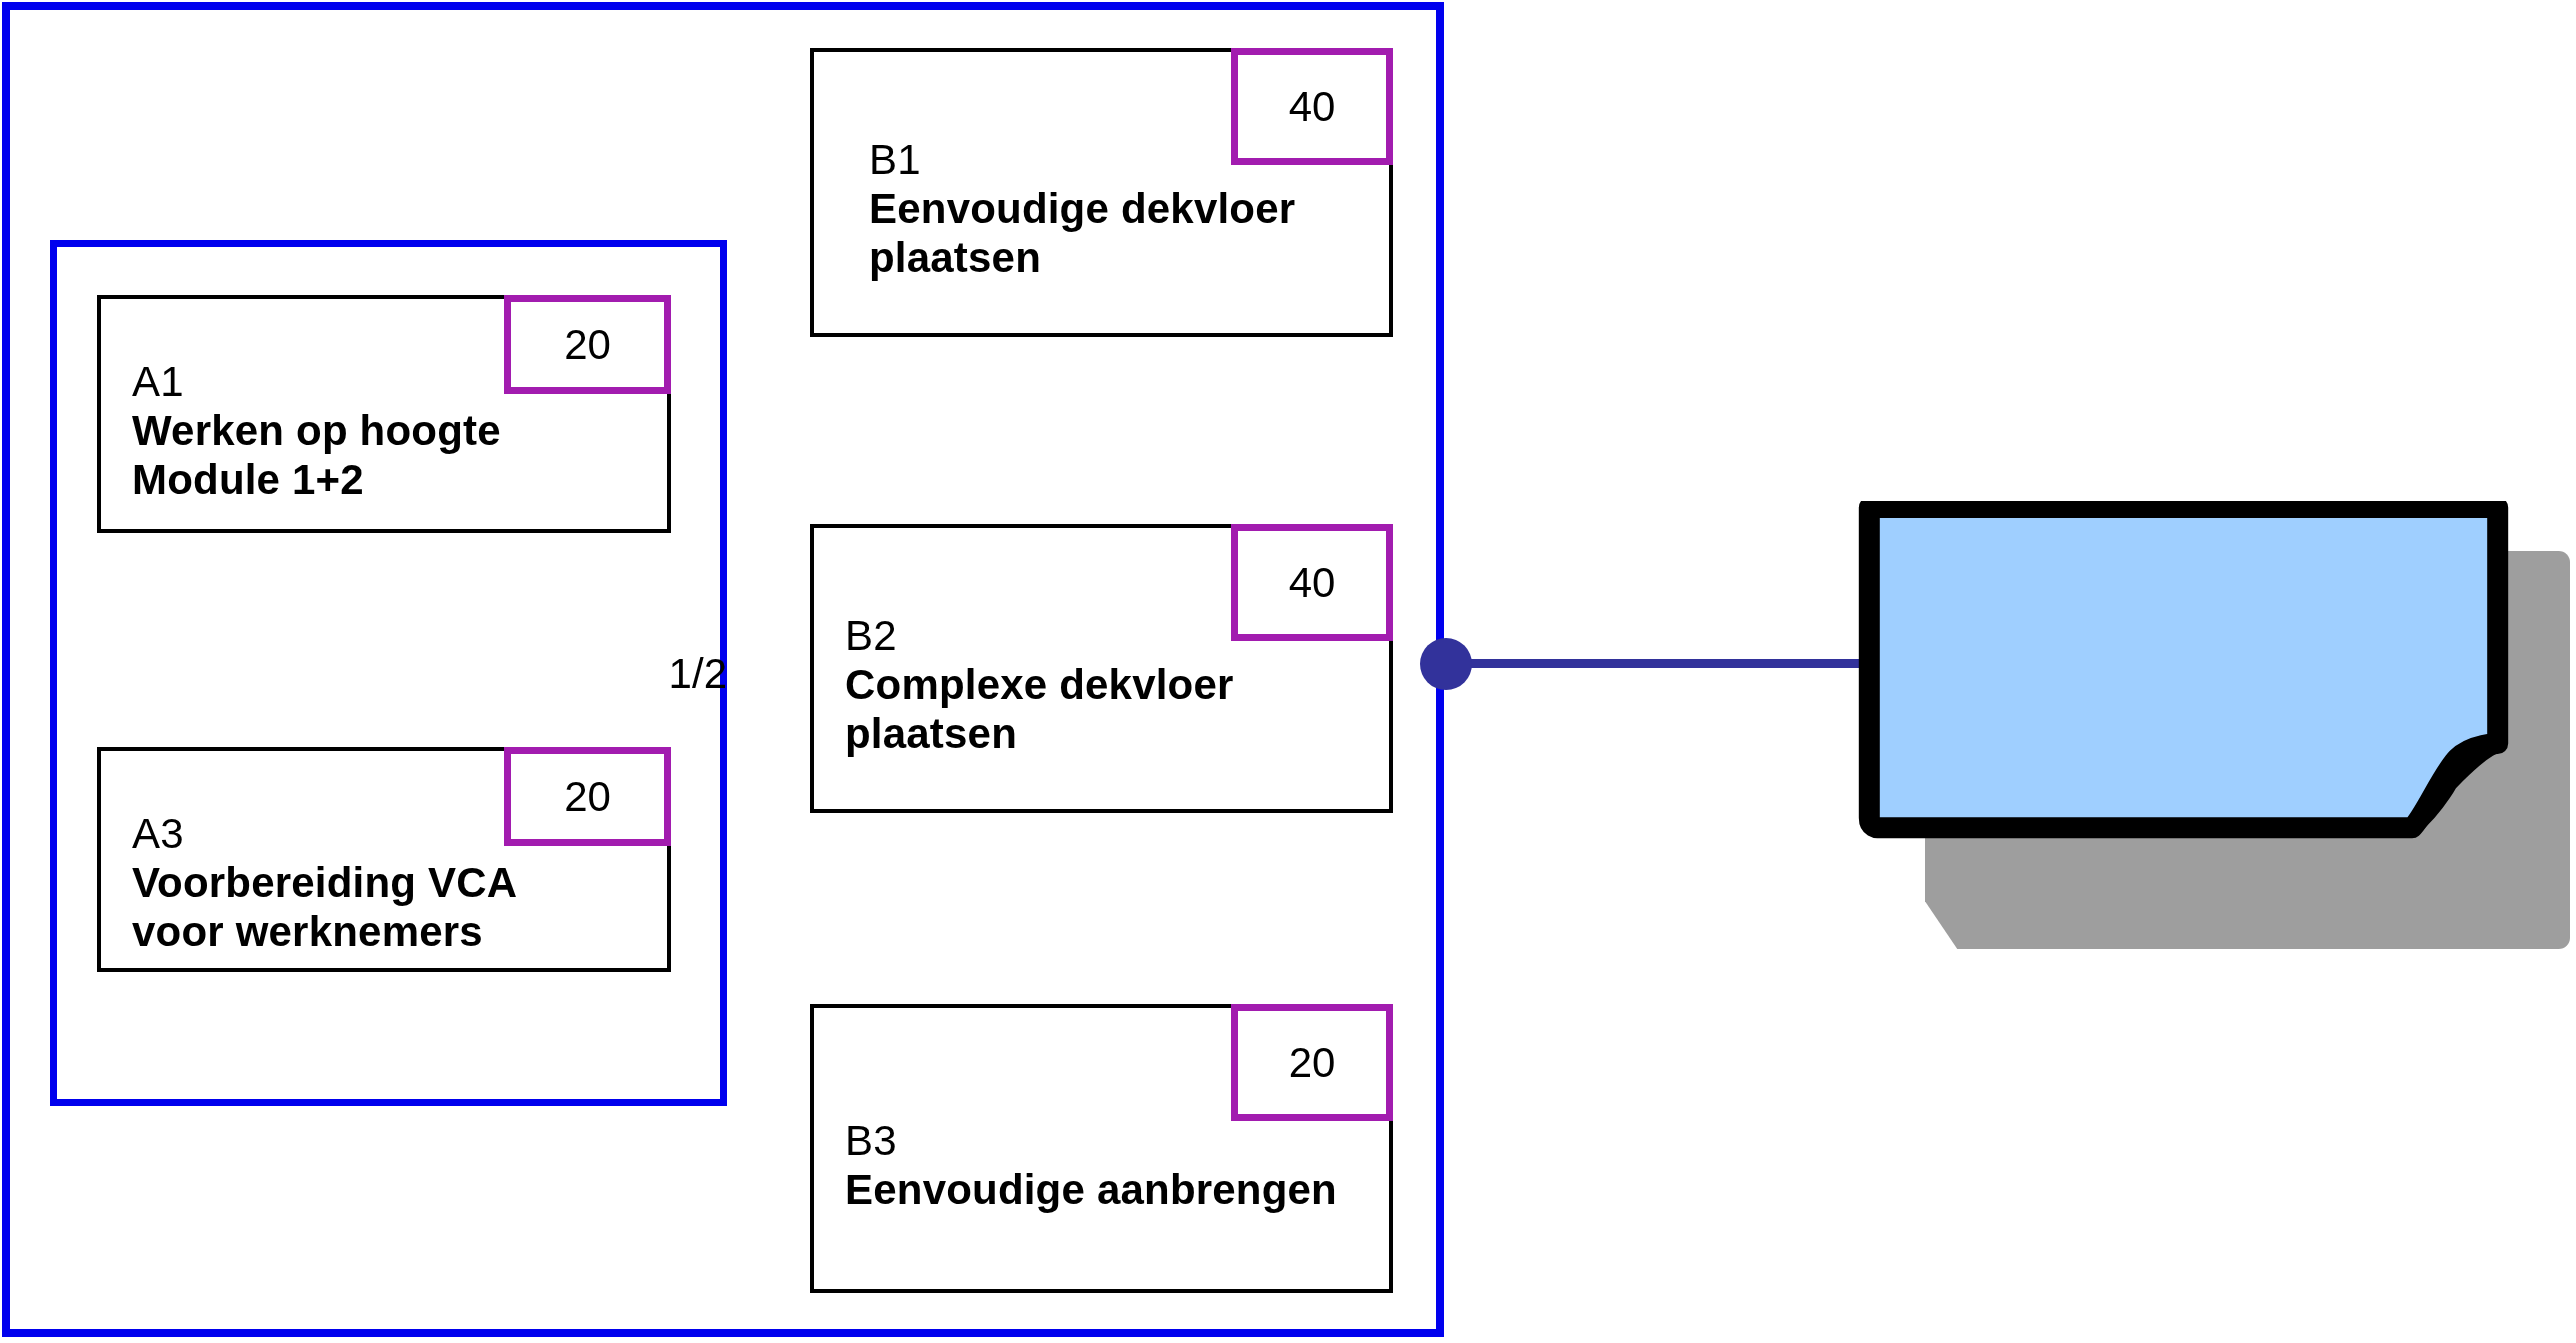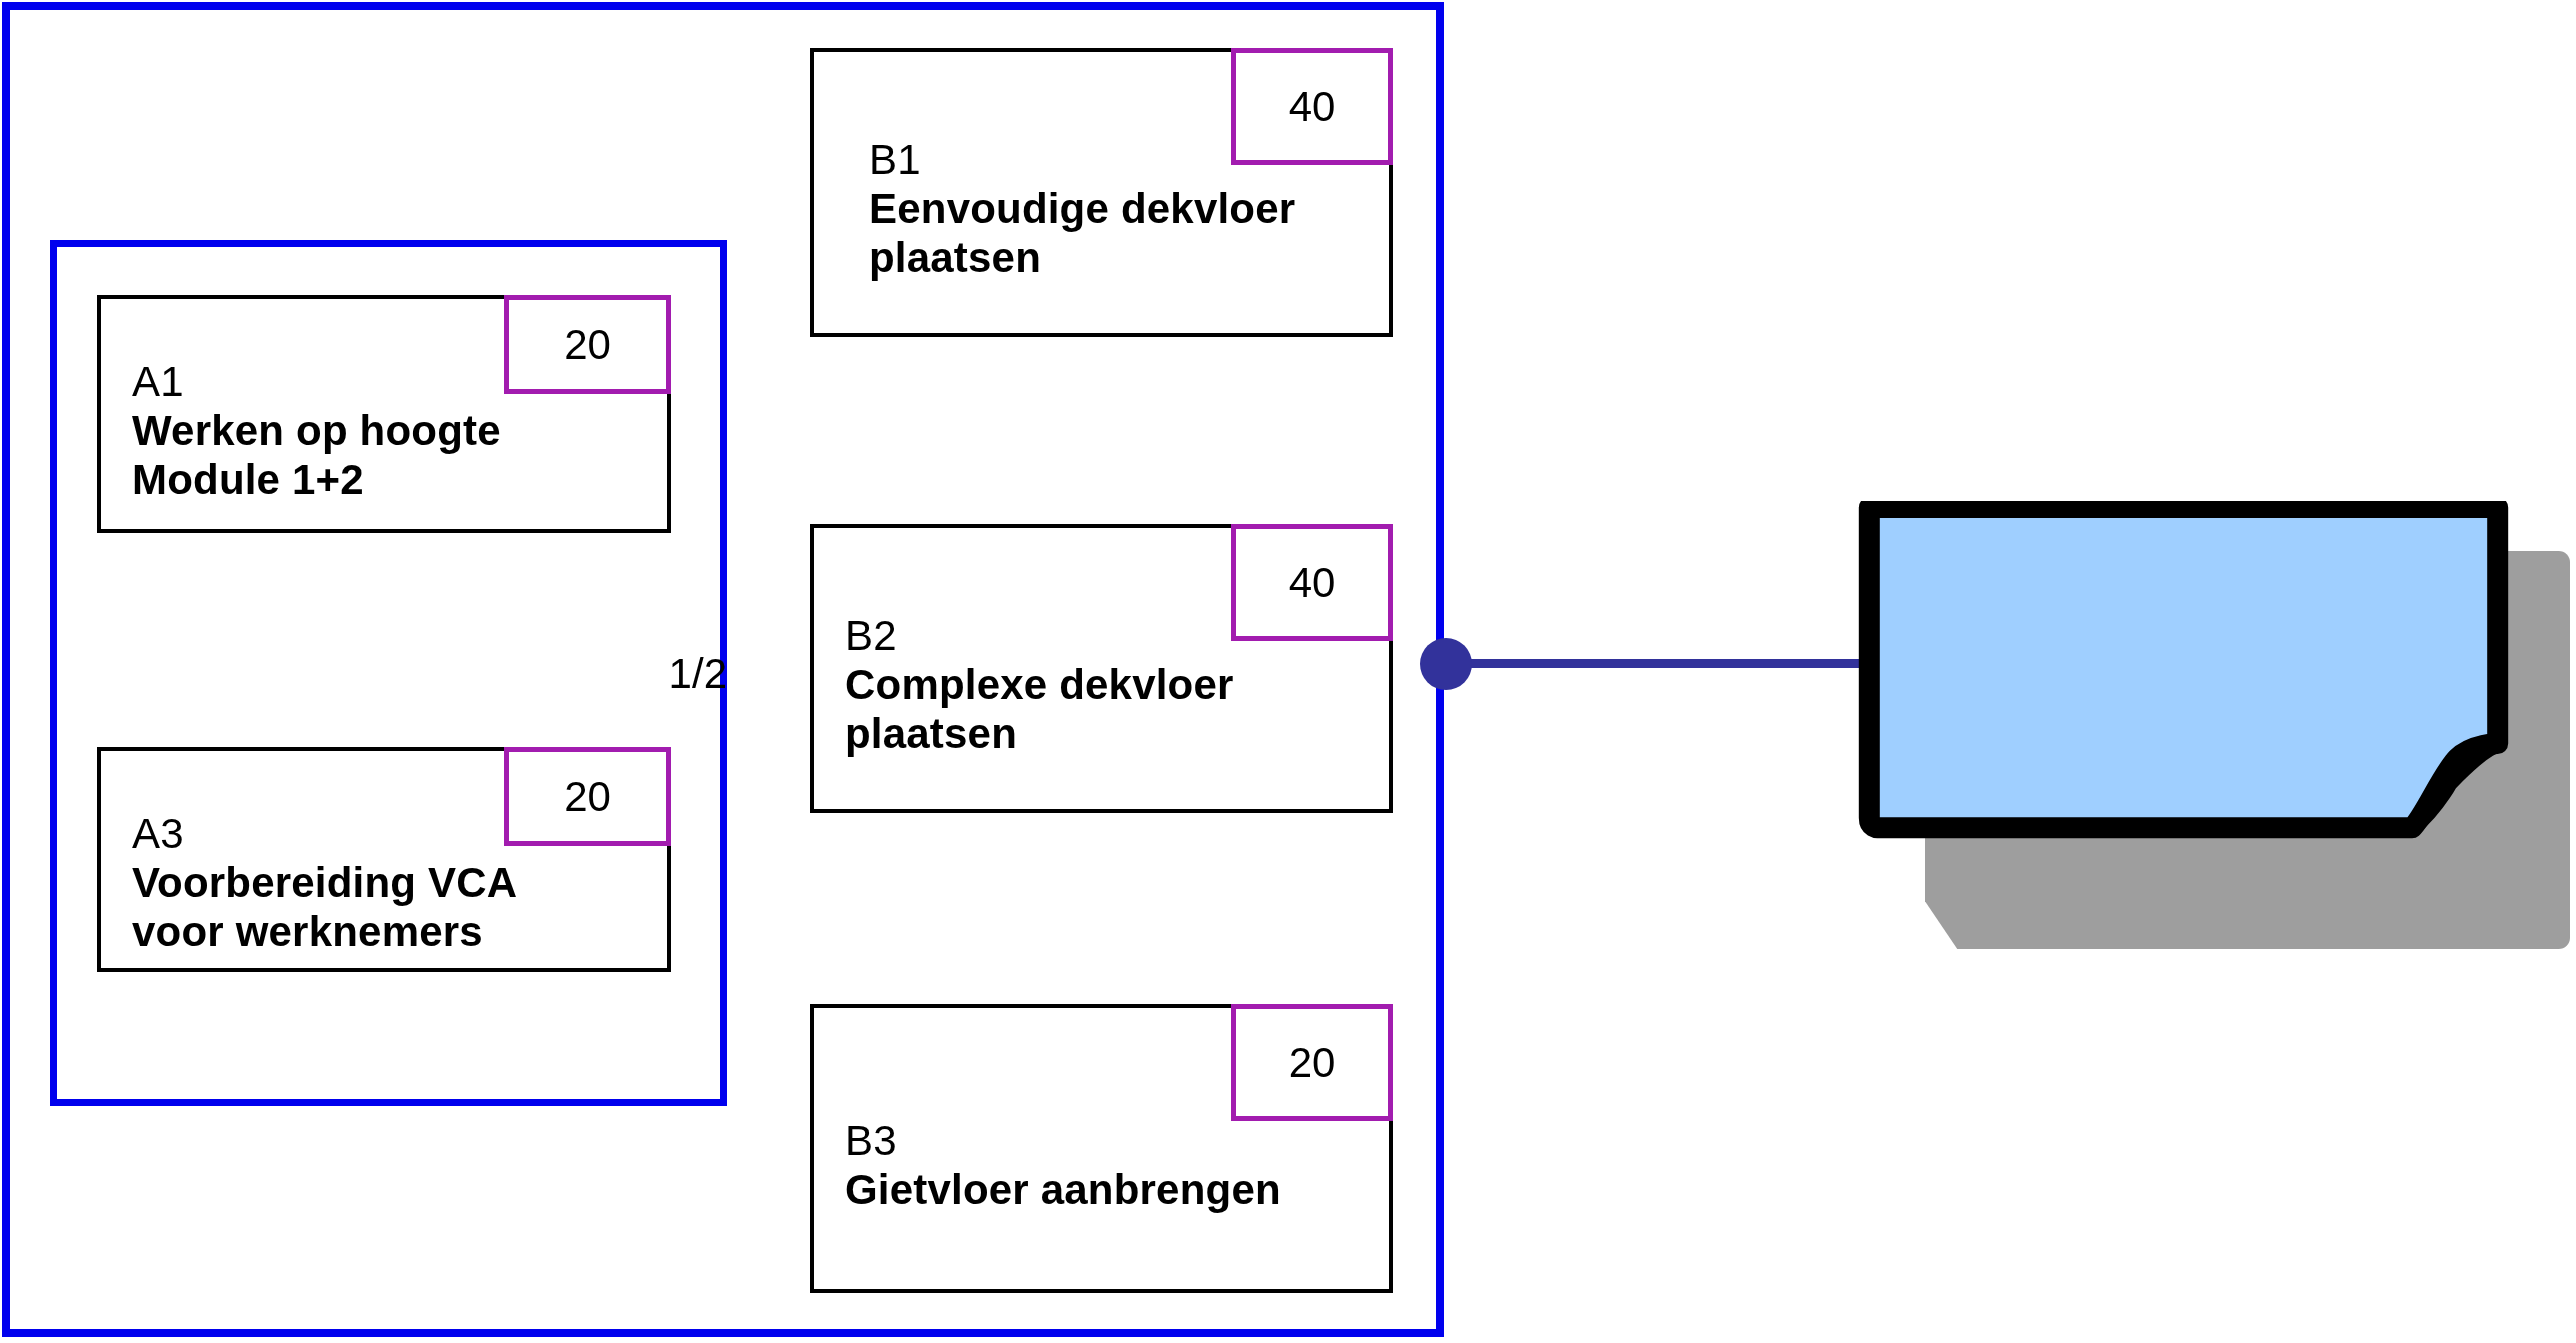--- a/index.html
+++ b/index.html
@@ -78,21 +78,21 @@
   }
   .task-title {
     display: block;
     font-weight: bold;
   }
 
   
   .task-count {
     position: absolute;
     background: #ffffff;
-    border: 5px solid #a21caf;
+    border: 7px solid #a21caf;
     box-sizing: border-box;
     display: flex;
     align-items: center;
     justify-content: center;
     color: #000000;
     font-size: 42px;
     line-height: 1;
   }
 
   
@@ -224,21 +224,21 @@
   <div class="task-box" id="box-b2">
     <div class="task-body">
       <div class="task-text"><span class="task-code">B2</span><span class="task-title">Complexe dekvloer
 plaatsen</span></div>
     </div>
     <div class="task-count">40</div>
   </div>
 
   <div class="task-box" id="box-b3">
     <div class="task-body">
-      <div class="task-text"><span class="task-code">B3</span><span class="task-title">Gietvloer aanbrengen</span></div>
+      <div class="task-text"><span class="task-code">B3</span><span class="task-title">Eenvoudige aanbrengen</span></div>
     </div>
     <div class="task-count">20</div>
   </div>
 
   <div class="connector-line"></div>
   <div class="connector-dot"></div>
 
   <div class="certificate-shadow"></div>
 
   <div class="certificate">

